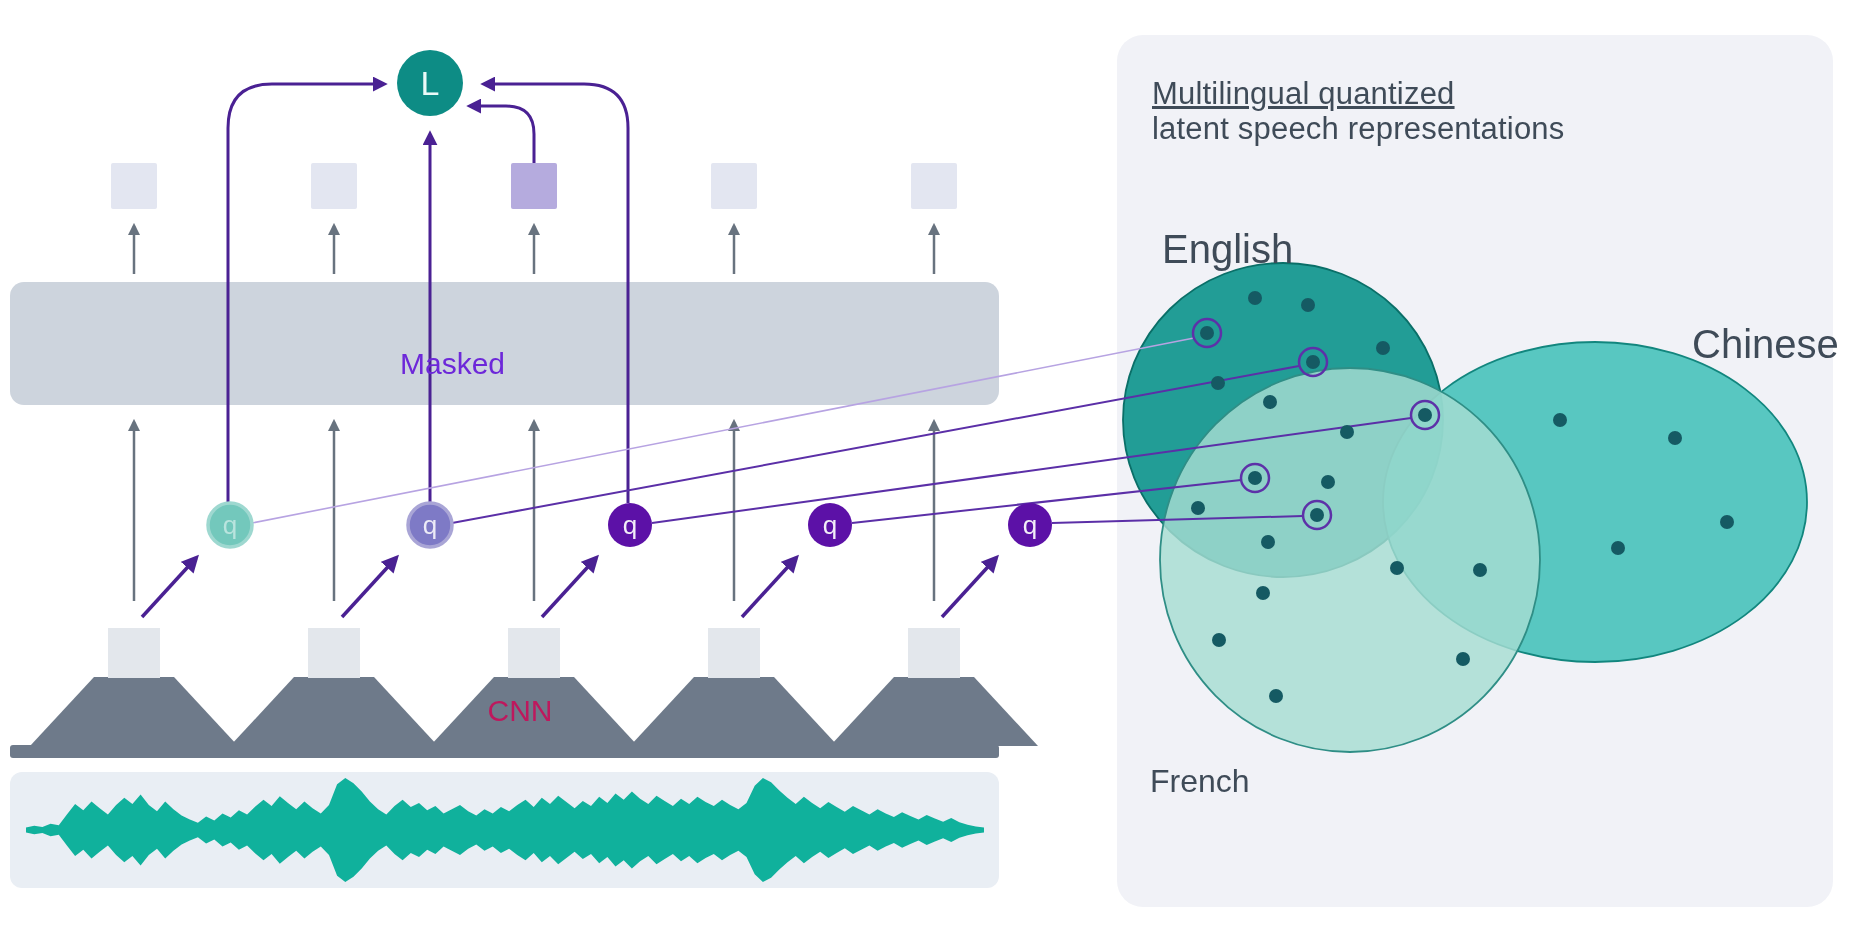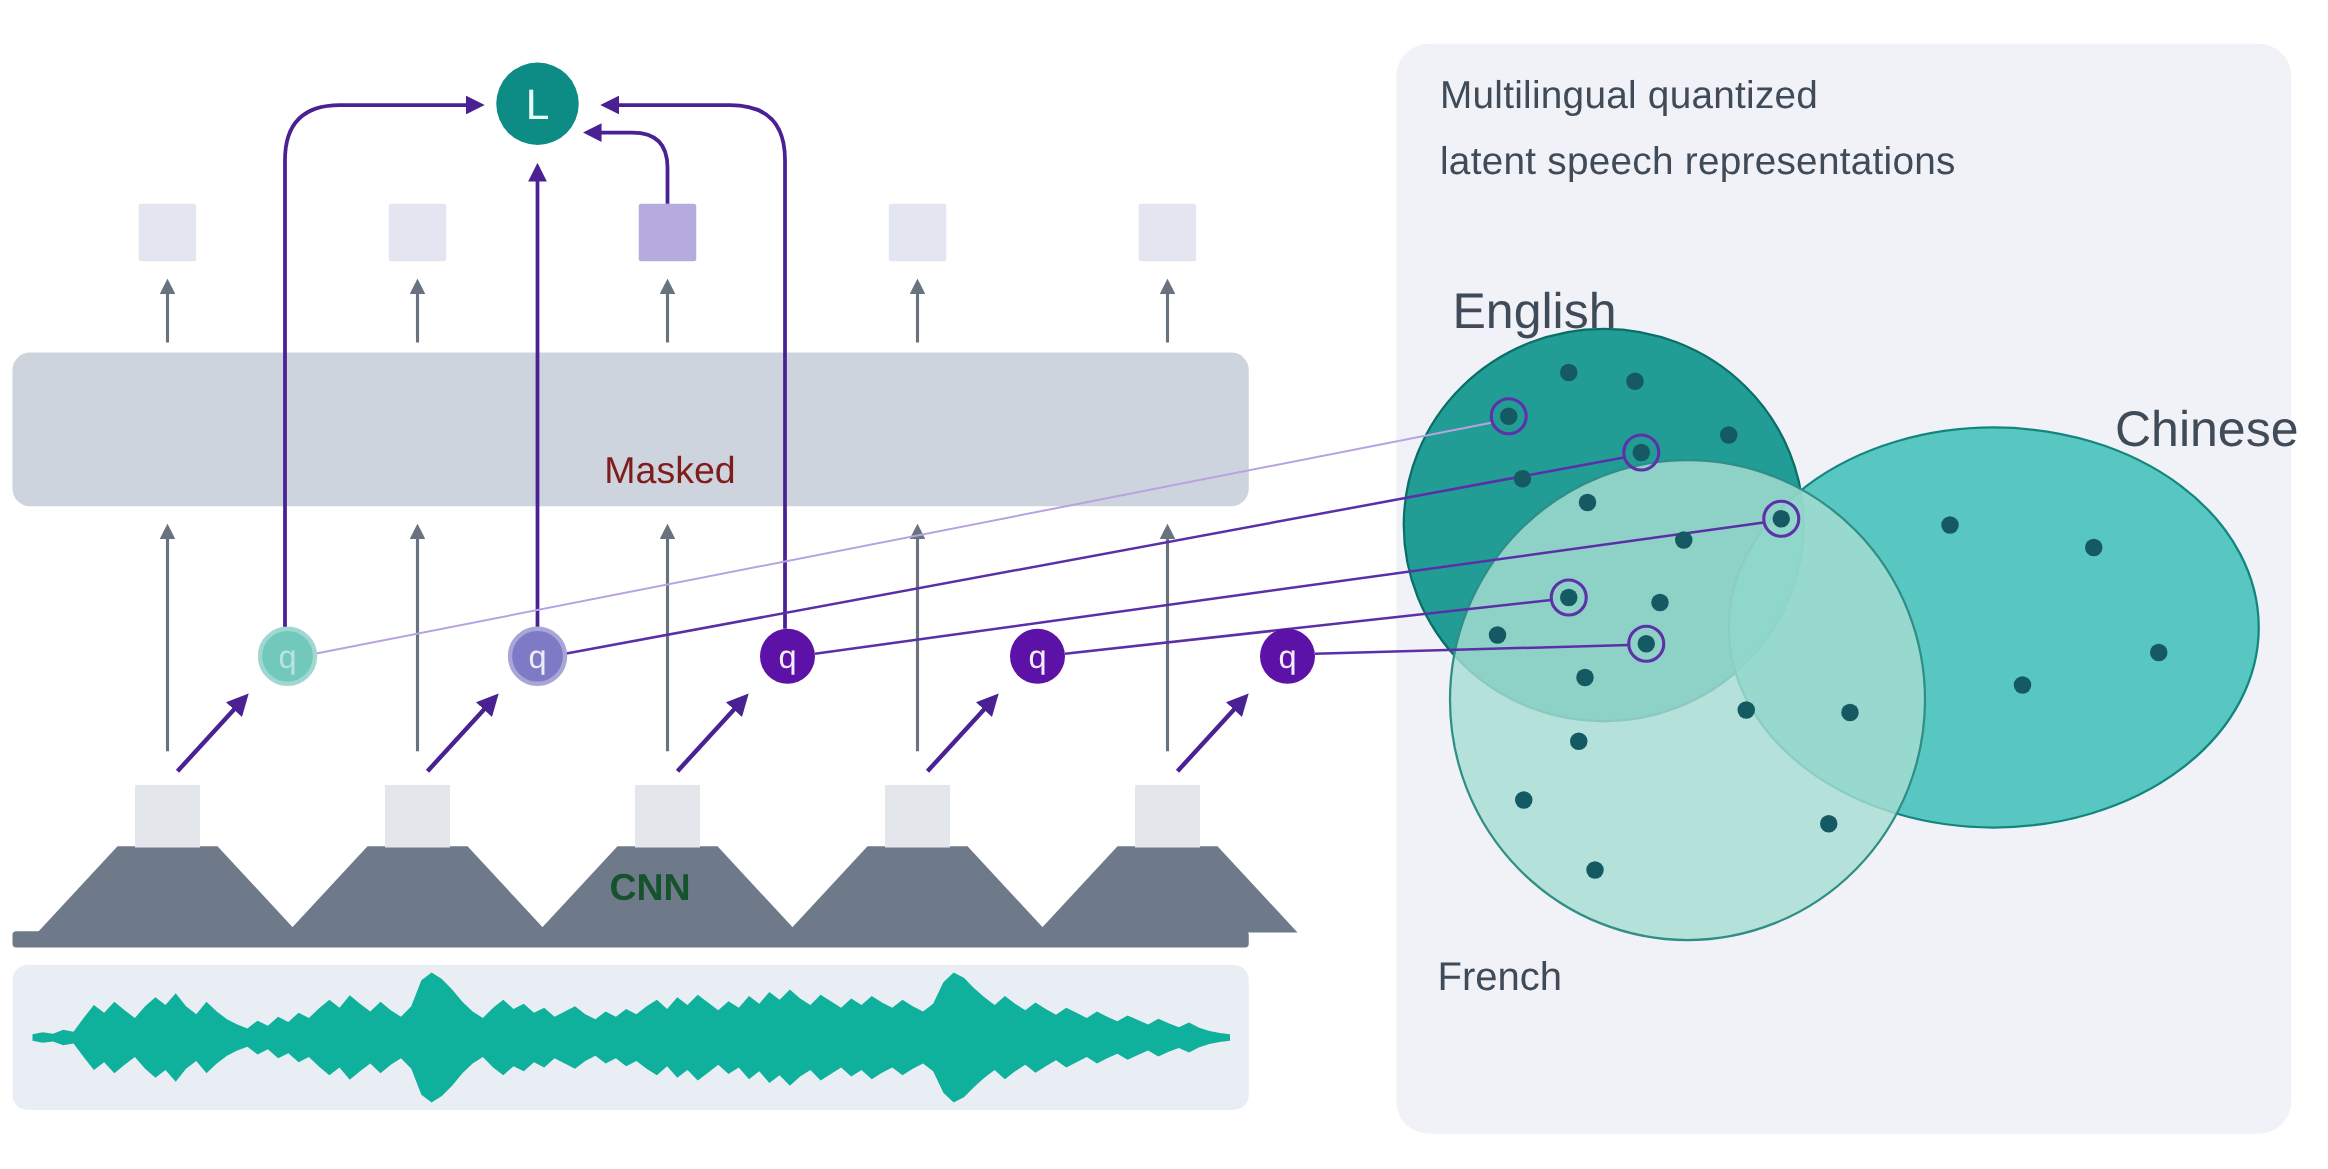--- a/index.html
+++ b/index.html
@@ -5,23 +5,23 @@
   html,body{margin:0;padding:0;background:#ffffff;}
   .stage{position:relative;width:1862px;height:935px;background:#ffffff;overflow:hidden;
          font-family:"Liberation Sans", sans-serif;}
   .panel{position:absolute;left:1117px;top:35px;width:716px;height:872px;
          background:#f1f2f7;border-radius:26px;}
   #scene{position:absolute;left:0;top:0;}
   .lbl{position:absolute;color:#3f4b58;}
   .title-line{font-size:31px;letter-spacing:0.2px;}
   .lang{font-size:40px;}
   .loss-label{left:612px;top:67px;font-size:30px;color:#3b4754;}
-  .masked-label{left:400px;top:360px;width:272px;text-align:center;font-size:30px;color:#7f1d1d;}
-  .cnn-label{left:400px;top:694px;width:240px;text-align:center;font-size:30px;color:#14532d;font-weight:bold;}
-  .t1{left:1152px;top:58px;}
+  .masked-label{left:400px;top:347px;width:272px;text-align:left;font-size:30px;color:#6d28d9;}
+  .cnn-label{left:400px;top:694px;width:240px;text-align:center;font-size:30px;color:#be185d;}
+  .t1{left:1152px;top:76px;text-decoration:underline;}
   .t2{left:1152px;top:111px;}
   .english{left:1162px;top:227px;}
   .chinese{left:1692px;top:322px;}
   .french{left:1150px;top:747px;font-size:32px;margin-top:16px;}
 </style>
 </head>
 <body>
 
 <div class="stage">
   <div class="panel"></div>

